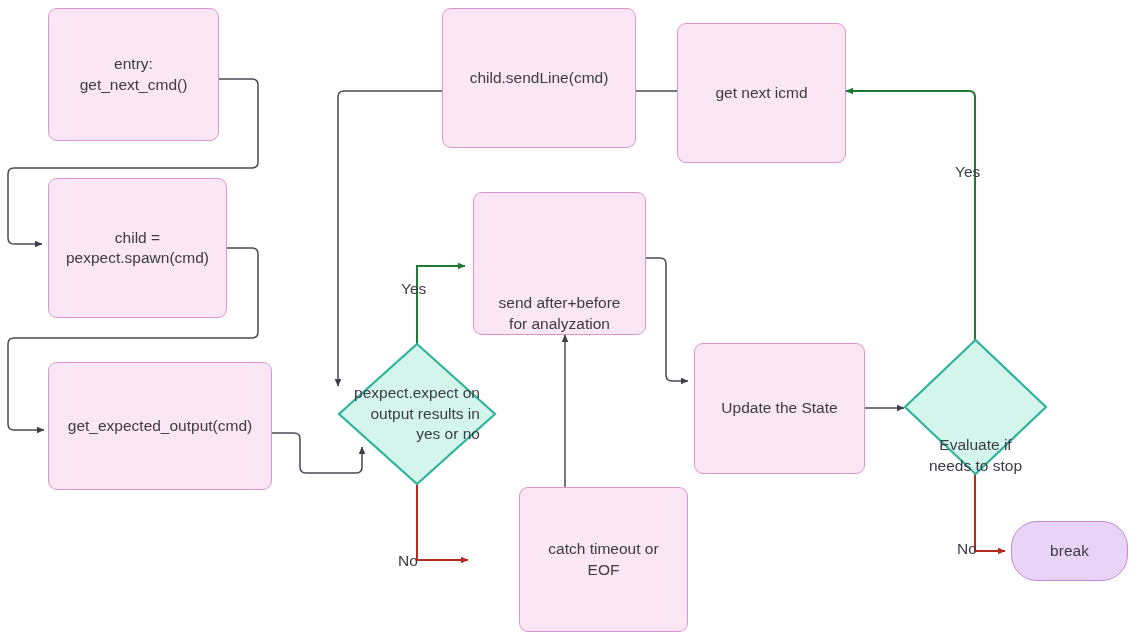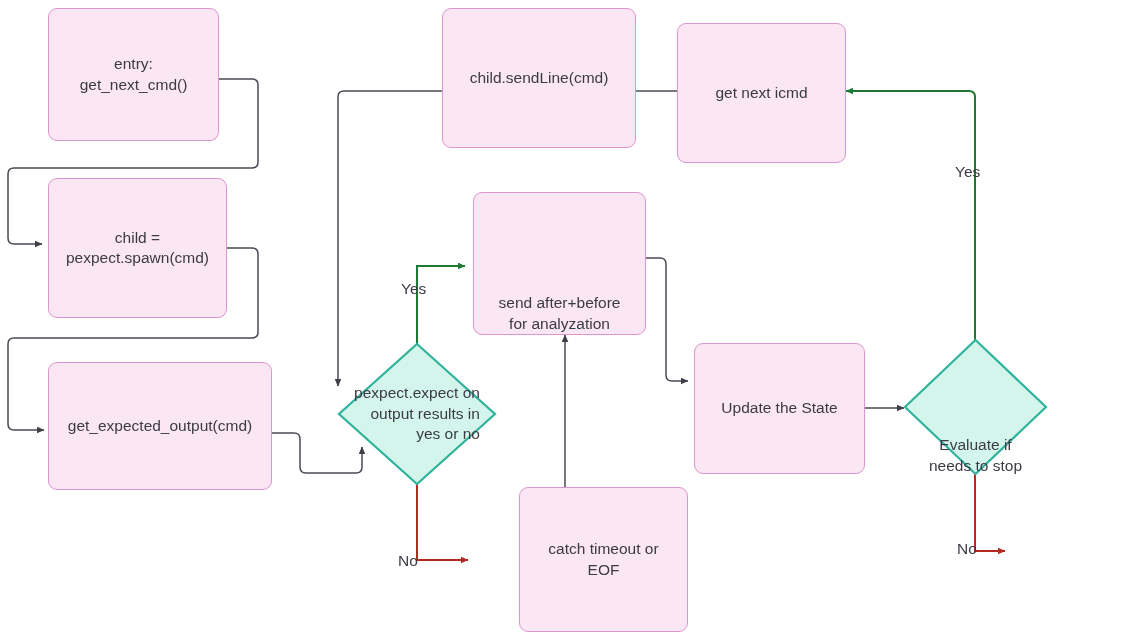--- a/index.html
+++ b/index.html
@@ -162,20 +162,23 @@
   </div>
 
   <div class="node decision" style="left:903px; top:338px; width:145px; height:138px;align-items:flex-end;">
     <svg class="dshape" viewBox="0 0 145 138" preserveAspectRatio="none">
       <polygon points="72.5,2 143,69 72.5,136 2,69" fill="#d4f5ec" stroke="#2fb39a" stroke-width="2.2"></polygon>
     </svg>
     <span class="dlabel">Evaluate if
 needs to stop</span>
   </div>
 
+  <div class="node pill" style="left:1011px; top:521px; width:117px; height:60px;">
+    <span>break</span>
+  </div>
 
   <div class="edge-label" style="left:401px; top:261px;">Yes</div>
 
   <div class="edge-label" style="left:398px; top:533px;">No</div>
 
   <div class="edge-label" style="left:955px; top:144px;">Yes</div>
 
   <div class="edge-label" style="left:957px; top:521px;">No</div>
 
 </div>

